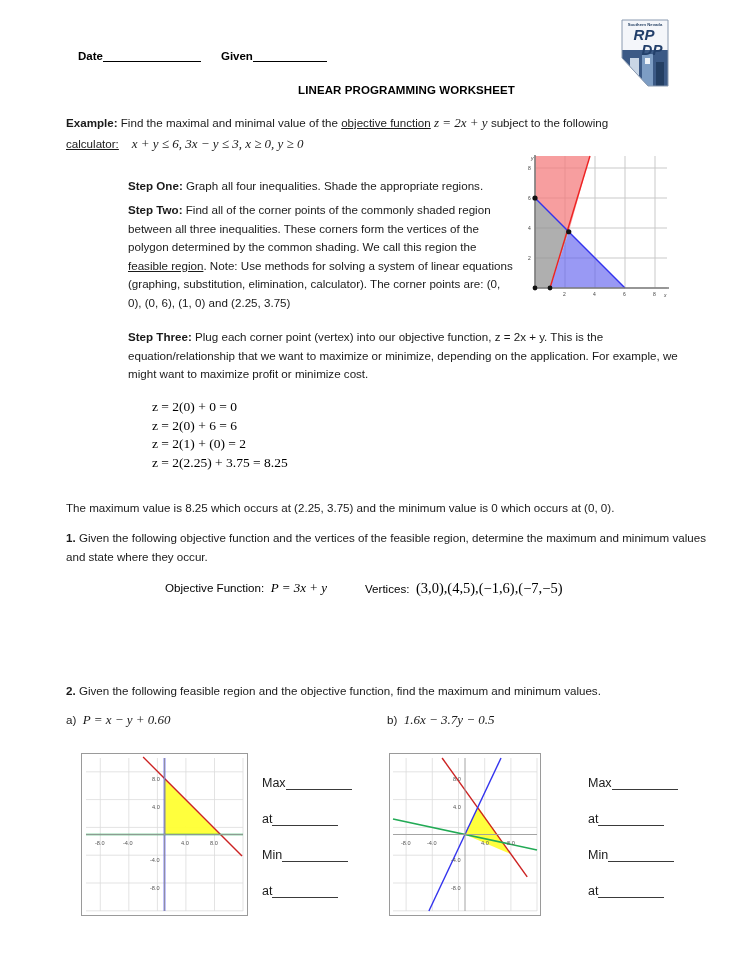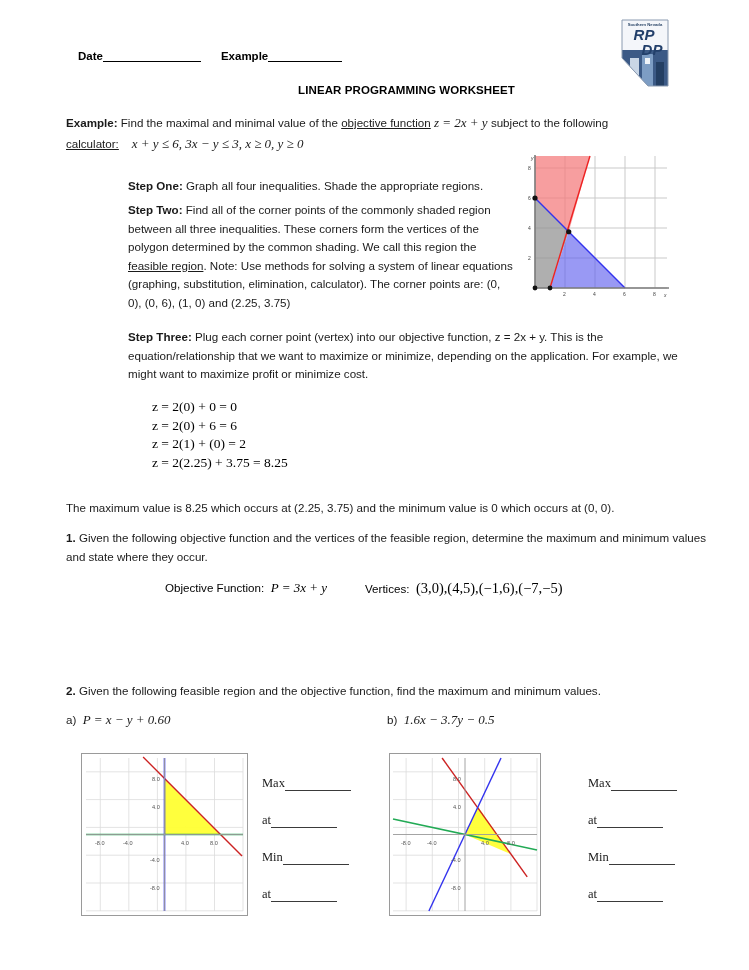--- a/index.html
+++ b/index.html
@@ -152,21 +152,20 @@
     height: 163px;
     border: 1px solid #9a9a9a;
     background: #fff;
     box-sizing: border-box;
   }
 
   .answers {
     position: absolute;
     font-size: 12.5px;
     color: #1a1a1a;
-    font-family: Liberation Serif, serif;
   }
   #answers-a { left: 262px; top: 776px; }
   #answers-b { left: 588px; top: 776px; }
   .ans-row {
     display: flex;
     align-items: flex-end;
     margin-bottom: 22px;
     white-space: nowrap;
   }
   .ans-row:last-child { margin-bottom: 0; }
@@ -185,21 +184,21 @@
 <div class="page">
 
   <div class="header-row">
     <span class="gap-a"></span>
     <span class="field">
       <span class="field-label">Date</span>
         <span class="blank-line bl-date"></span>
     </span>
     <span class="gap-b"></span>
     <span class="field">
-      <span class="field-label">Example</span>
+      <span class="field-label">Given</span>
         <span class="blank-line bl-period"></span>
     </span>
   </div>
 
   <div class="logo">
     <svg width="62" height="72" viewBox="0 0 62 72">
       <defs>
         <clipPath id="nvclip">
           <path d="M8,2 L54,2 L54,68 L34,68 L8,40 Z"></path>
         </clipPath>

